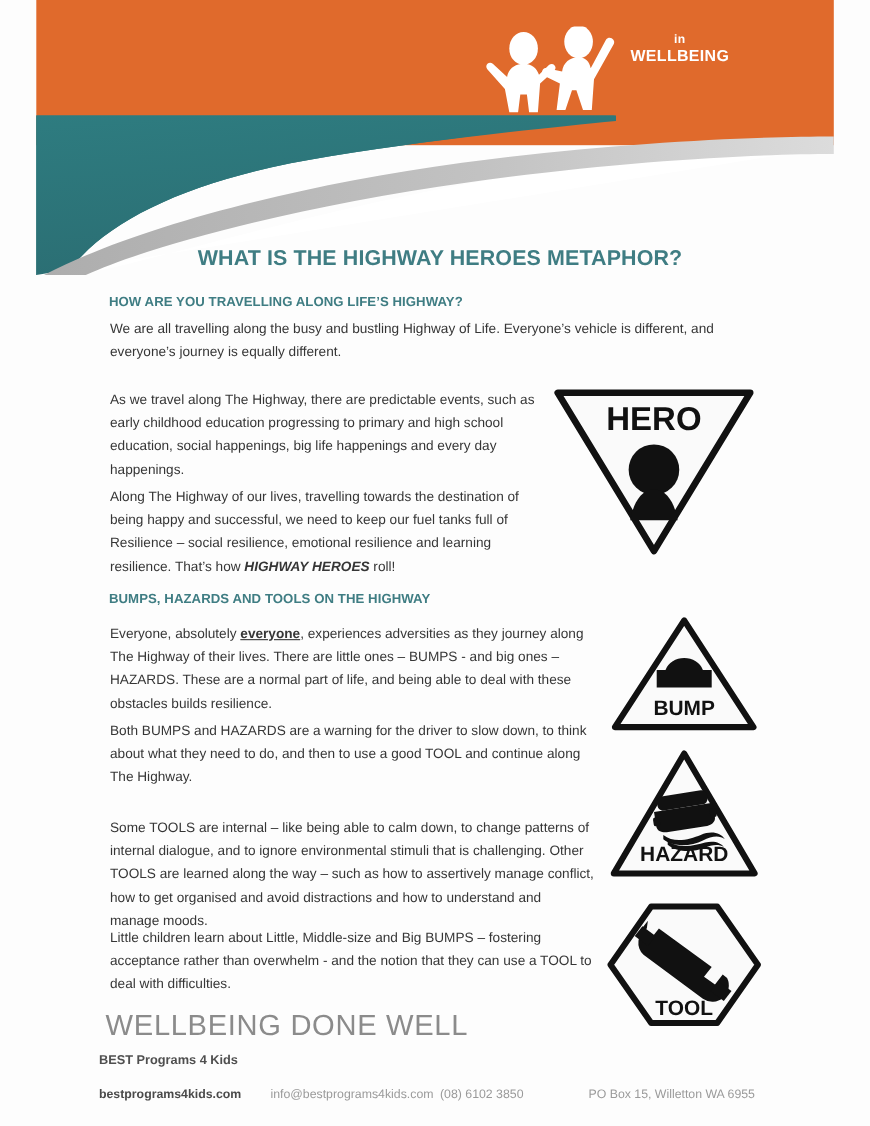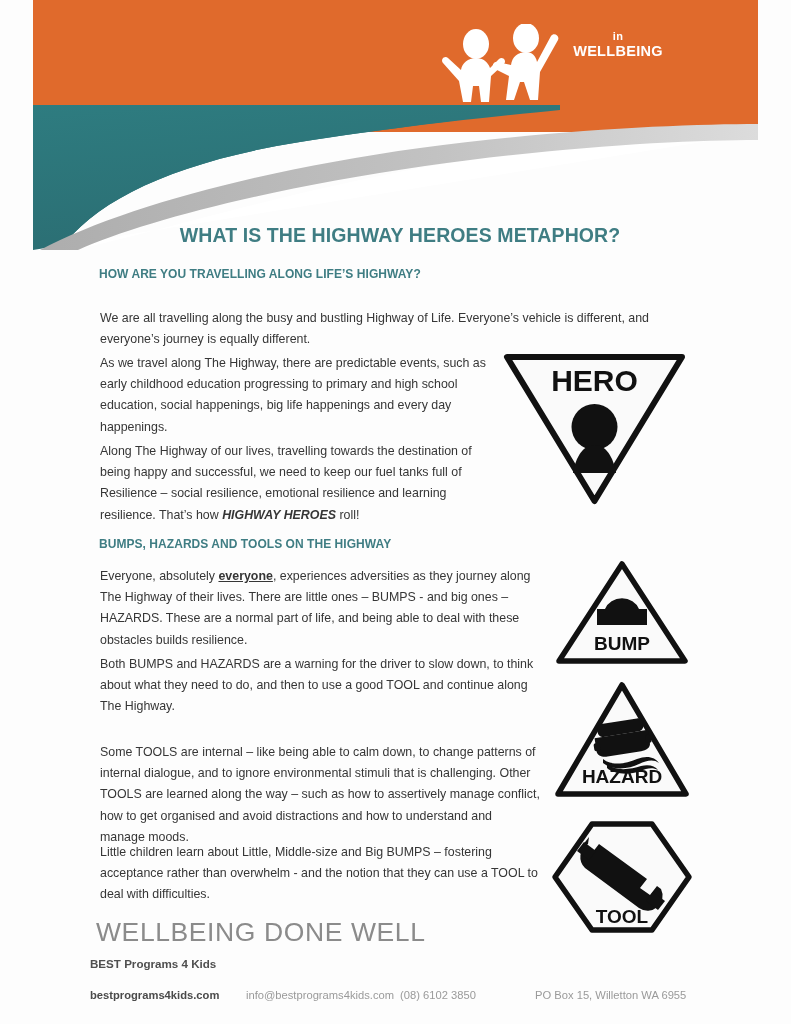--- a/index.html
+++ b/index.html
@@ -122,21 +122,21 @@
   .section-head.h2 { top: 537px; }
 
   .para {
     position: absolute;
     left: 100px;
     font-size: 12.4px;
     line-height: 21.2px;
     color: #363636;
     text-align: left;
   }
-  .p1 { top: 308px; width: 580px; }
+  .p1 { top: 289px; width: 580px; }
   .p2 { top: 353px; width: 395px; }
   .p3 { top: 441px; width: 400px; }
   .p4 { top: 566px; width: 448px; }
   .p5 { top: 654px; width: 440px; }
   .p6 { top: 742px; width: 440px; }
   .p7 { top: 842px; width: 440px; }
 
   .bold-italic { font-weight: bold; font-style: italic; }
   .bold-underline { font-weight: bold; text-decoration: underline; }
 

